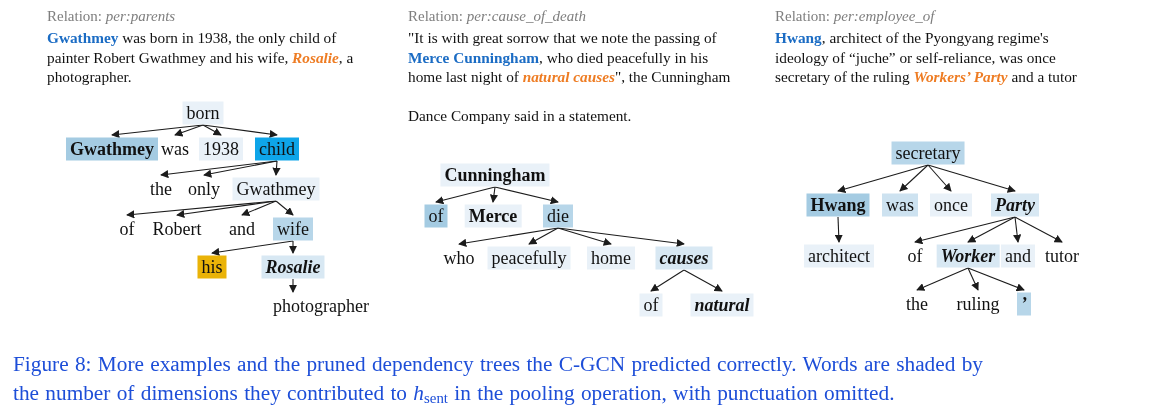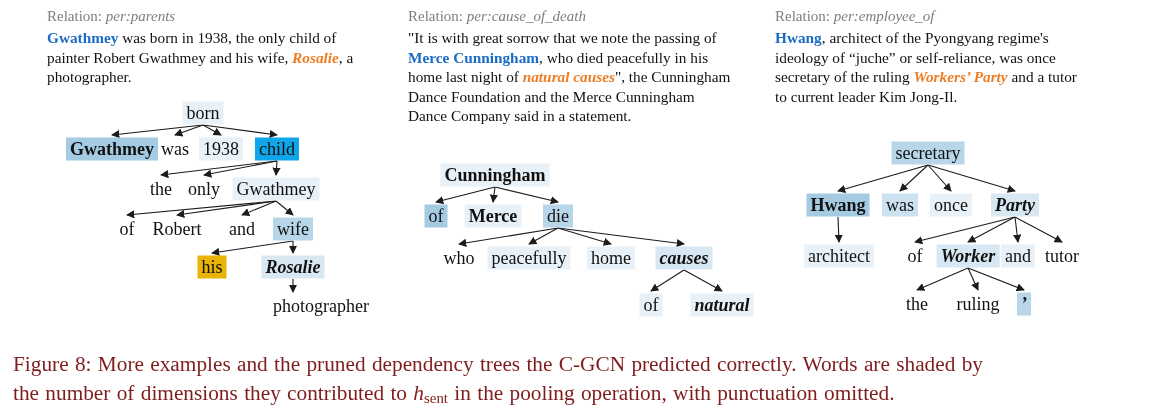--- a/index.html
+++ b/index.html
@@ -21,42 +21,42 @@
   #edges-svg{position:absolute;left:0;top:0;}
   #edges-svg line{stroke:#1c1c1c;stroke-width:1.1;}
   #nodes-layer{position:absolute;left:0;top:0;width:100%;height:100%;}
   .tnode{position:absolute;transform:translate(-50%,-50%);
          font-size:18px;line-height:21px;padding:1px 4px;white-space:nowrap;}
   .tnode.b{font-weight:700;}
   .tnode.bi{font-weight:700;font-style:italic;}
 
   
   .caption{position:absolute;left:13px;top:350px;width:1152px;
-           font-size:21.3px;line-height:28.5px;color:#7f1d1d;word-spacing:1px;}
+           font-size:21.3px;line-height:28.5px;color:#1d4ed8;word-spacing:1px;}
   .mi{font-style:italic;}
   .sub{font-size:70%;vertical-align:-0.2em;}
 </style>
 </head>
 <body>
 
 <div class="page">
 
   <div class="panel p1">
     <div class="rel"><span>Relation: </span><span class="relval">per:parents</span></div>
     <p class="ptext"><span class="subj">Gwathmey</span><span> was born in 1938, the only child of</span><br><span>painter Robert Gwathmey and his wife, </span><span class="obj">Rosalie</span><span>, a</span><br><span>photographer.</span></p>
   </div>
 
   <div class="panel p2">
     <div class="rel"><span>Relation: </span><span class="relval">per:cause_of_death</span></div>
-    <p class="ptext"><span>"It is with great sorrow that we note the passing of</span><br><span class="subj">Merce Cunningham</span><span>, who died peacefully in his</span><br><span>home last night of </span><span class="obj">natural causes</span><span>", the Cunningham</span><br><span>Dance Foundation and the Merce Cunningham</span><br><span>Dance Company said in a statement.</span></p>
+    <p class="ptext"><span>"It is with great sorrow that we note the passing of</span><br><span class="subj">Merce Cunningham</span><span>, who died peacefully in his</span><br><span>home last night of </span><span class="obj">natural causes</span><span>", the Cunningham</span><br><br><span>Dance Company said in a statement.</span></p>
   </div>
 
   <div class="panel p3">
     <div class="rel"><span>Relation: </span><span class="relval">per:employee_of</span></div>
-    <p class="ptext"><span class="subj">Hwang</span><span>, architect of the Pyongyang regime's</span><br><span>ideology of “juche” or self-reliance, was once</span><br><span>secretary of the ruling </span><span class="obj">Workers’ Party</span><span> and a tutor</span><br><span>to current leader Kim Jong-Il.</span></p>
+    <p class="ptext"><span class="subj">Hwang</span><span>, architect of the Pyongyang regime's</span><br><span>ideology of “juche” or self-reliance, was once</span><br><span>secretary of the ruling </span><span class="obj">Workers’ Party</span><span> and a tutor</span><br></p>
   </div>
 
   <svg id="edges-svg" width="1169" height="420">
     <defs>
       <marker id="arrowhead" viewBox="0 0 9 9" refX="8" refY="4.5" markerWidth="7.5" markerHeight="7.5" orient="auto">
         <path d="M0,0 L9,4.5 L0,9 z" fill="#1c1c1c"></path>
       </marker>
     </defs>
   <line x1="203" y1="125" x2="112" y2="135" marker-end="url(#arrowhead)"></line>
       <line x1="203" y1="125" x2="175" y2="135" marker-end="url(#arrowhead)"></line>

